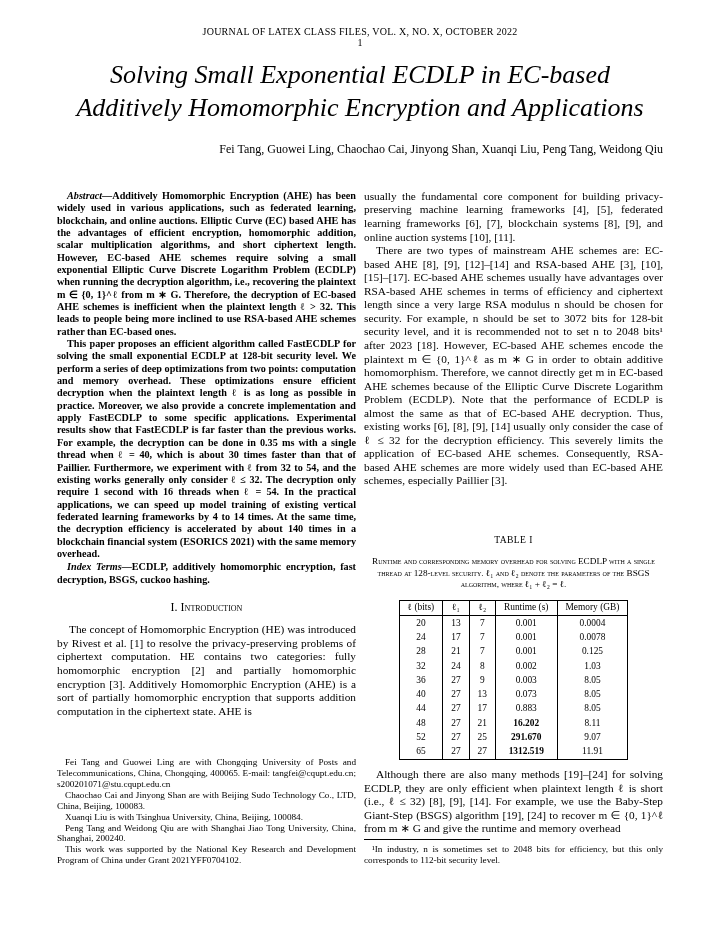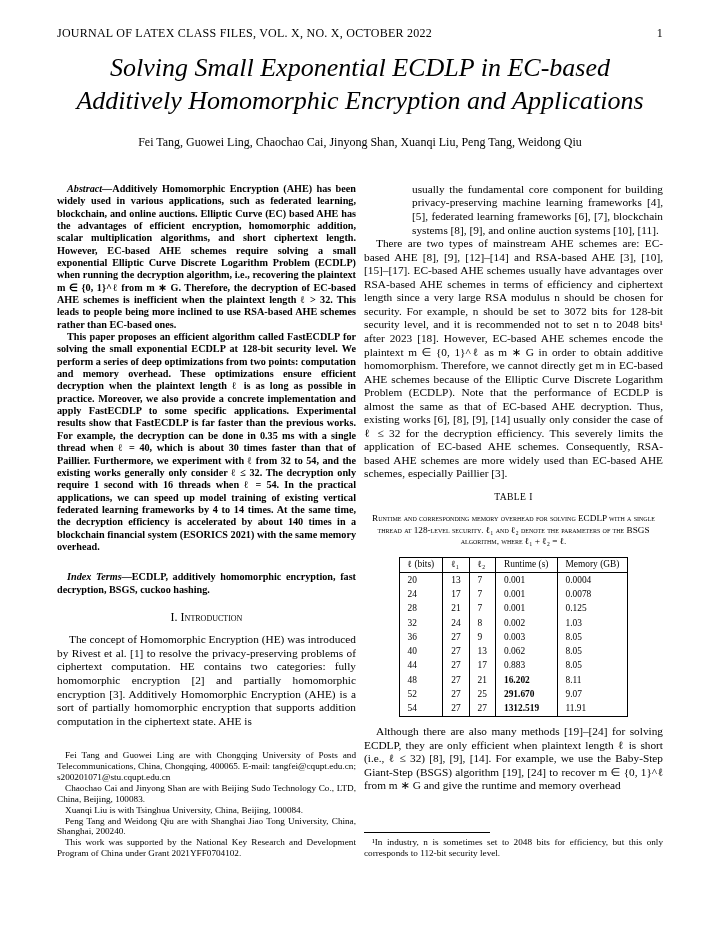--- a/index.html
+++ b/index.html
@@ -8,35 +8,35 @@
     width: 720px; height: 932px;
     margin: 0 auto;
     background: #ffffff;
     color: #000000;
     font-family: "Liberation Serif", serif;
     box-sizing: border-box;
     padding: 26px 57px 26px 57px;
     overflow: hidden;
   }
   .running-head {
-    display: flex; justify-content: space-between; align-items: flex-end;
-    font-size: 12px; letter-spacing: 0.25px;
+    display: flex; justify-content: space-between; align-items: center;
+    font-size: 10px; letter-spacing: 0.25px; flex-direction: column;
   }
   .paper-title {
     margin-top: 10px;
     text-align: center;
     font-size: 26px;
     font-weight: normal;
     line-height: 1.28;
     padding: 0 18px;
     font-style: italic;
   }
   .authors {
     margin-top: 17px;
-    text-align: center;
+    text-align: right;
     font-size: 12px;
   }
   .columns {
     margin-top: 33px;
     display: flex;
     gap: 8px;
     height: 676px;
     overflow: hidden;
   }
   .col {
@@ -54,65 +54,66 @@
     font-size: 10.2px;
     line-height: 1.21;
     text-indent: 10px;
   }
   .abstract-label, .index-label { font-weight: bold; font-style: italic; }
   .index-par {
     font-weight: bold;
     font-size: 10.2px;
     line-height: 1.21;
     text-indent: 10px;
-    margin-top: 18px;
+    margin-top: 1px;
   }
   .section-heading {
     text-align: center;
     font-variant: small-caps;
     font-size: 12px;
     margin-top: 14px;
     margin-bottom: 9px;
     font-weight: normal;
   }
   .body-par { text-indent: 12px; }
-  .body-par.no-indent { text-indent: 0; margin-left: 48px; }
+  .body-par.no-indent { text-indent: 0; }
   .body-par + .body-par { margin-top: 0; }
   .author-note {
     margin-top: auto;
     font-size: 9.2px;
     line-height: 1.18;
   }
   .author-note p { text-indent: 8px; }
   .table-block { margin-top: 10px; margin-bottom: 8px; }
   .table-label {
     text-align: center;
     font-size: 9.6px;
     letter-spacing: 0.4px;
     text-indent: 0;
+    margin-top: 36px;
   }
   .table-caption {
     text-align: center;
     font-variant: small-caps;
     font-size: 9.2px;
     line-height: 1.25;
     margin-top: 11px;
     padding: 0 6px;
     text-indent: 0;
   }
   table.results {
     margin: 9px auto 0 auto;
     border-collapse: collapse;
     font-size: 9.4px;
     border: 1px solid #000;
   }
   table.results th, table.results td {
     border-left: 1px solid #000;
     padding: 1.5px 8px;
-    text-align: left;
+    text-align: center;
     font-weight: normal;
   }
   table.results th:first-child, table.results td:first-child { border-left: none; }
   table.results thead tr { border-bottom: 1px solid #000; }
   table.results td.bold { font-weight: bold; }
   .footnote {
     margin-top: auto;
     font-size: 9.2px;
     line-height: 1.18;
   }
@@ -206,21 +207,21 @@
                 <td>36</td>
                 <td>27</td>
                 <td>9</td>
                 <td>0.003</td>
                 <td>8.05</td>
               </tr>
               <tr>
                 <td>40</td>
                 <td>27</td>
                 <td>13</td>
-                <td>0.062</td>
+                <td>0.073</td>
                 <td>8.05</td>
               </tr>
               <tr>
                 <td>44</td>
                 <td>27</td>
                 <td>17</td>
                 <td>0.883</td>
                 <td>8.05</td>
               </tr>
               <tr>
@@ -231,21 +232,21 @@
                 <td>8.11</td>
               </tr>
               <tr>
                 <td>52</td>
                 <td>27</td>
                 <td>25</td>
                 <td class="bold">291.670</td>
                 <td>9.07</td>
               </tr>
               <tr>
-                <td>54</td>
+                <td>65</td>
                 <td>27</td>
                 <td>27</td>
                 <td class="bold">1312.519</td>
                 <td>11.91</td>
               </tr>
             </tbody>
         </table>
       </div>
 
       <p class="body-par">Although there are also many methods [19]–[24] for solving ECDLP, they are only efficient when plaintext length ℓ is short (i.e., ℓ ≤ 32) [8], [9], [14]. For example, we use the Baby-Step Giant-Step (BSGS) algorithm [19], [24] to recover m ∈ {0, 1}^ℓ from m ∗ G and give the runtime and memory overhead</p>

